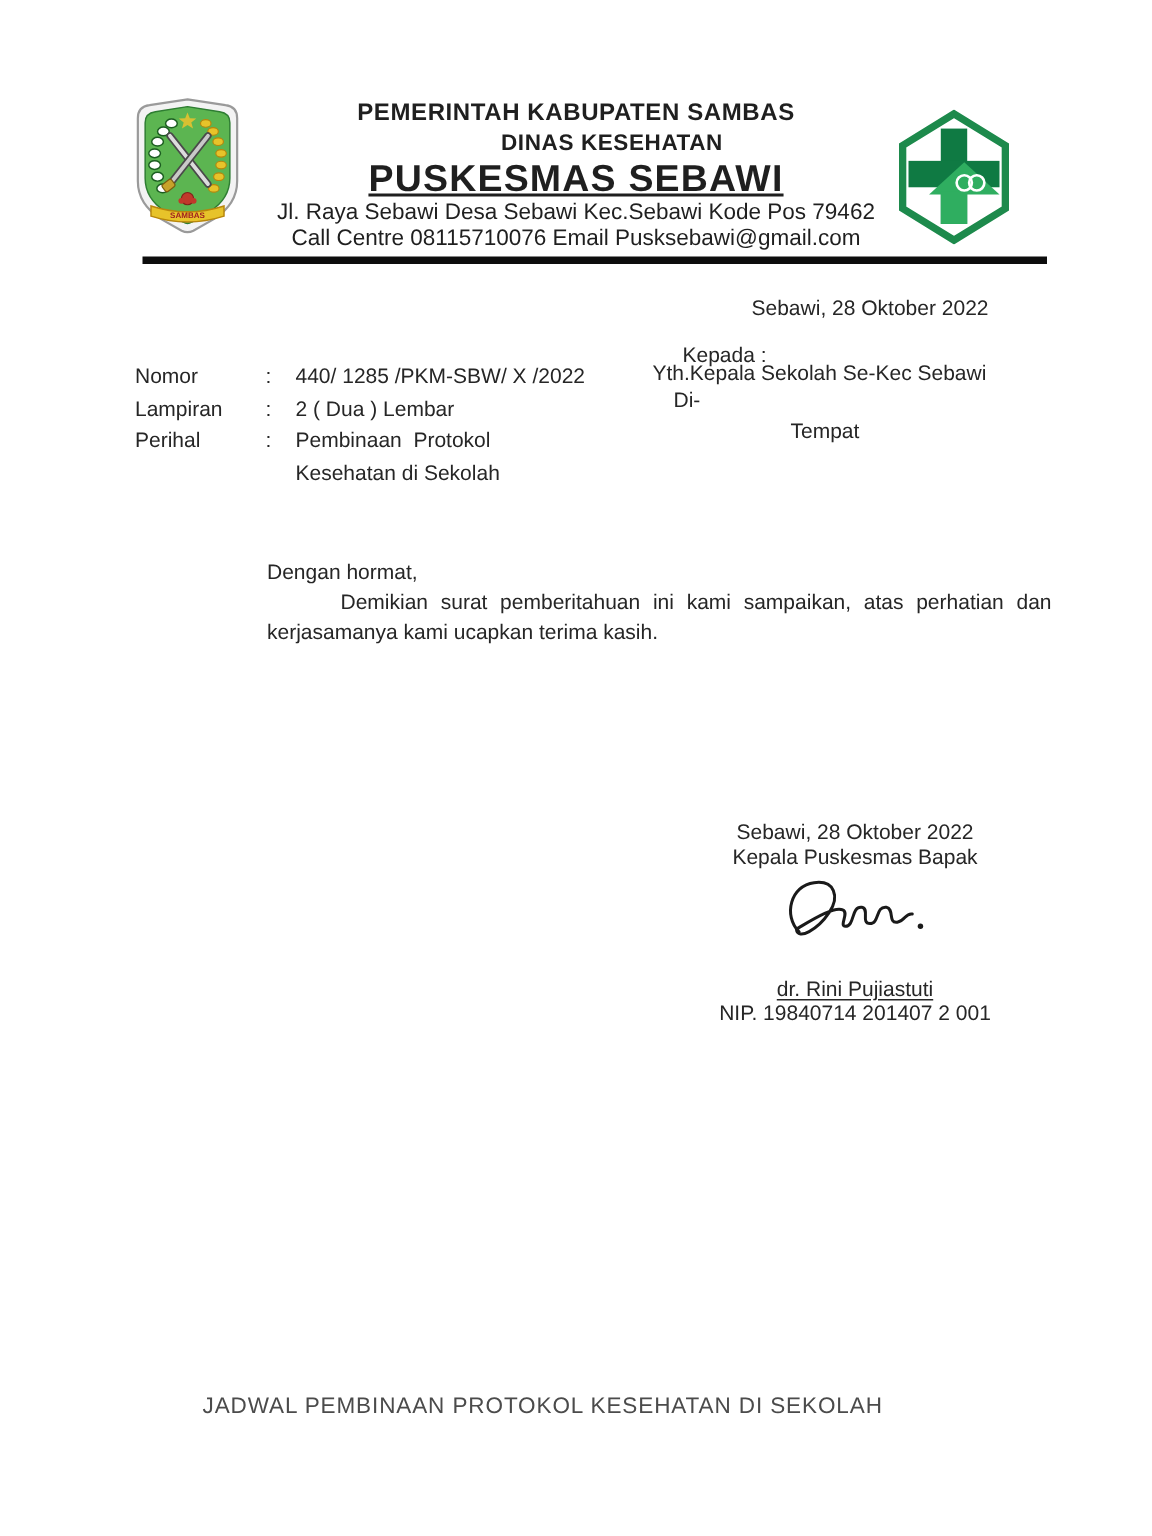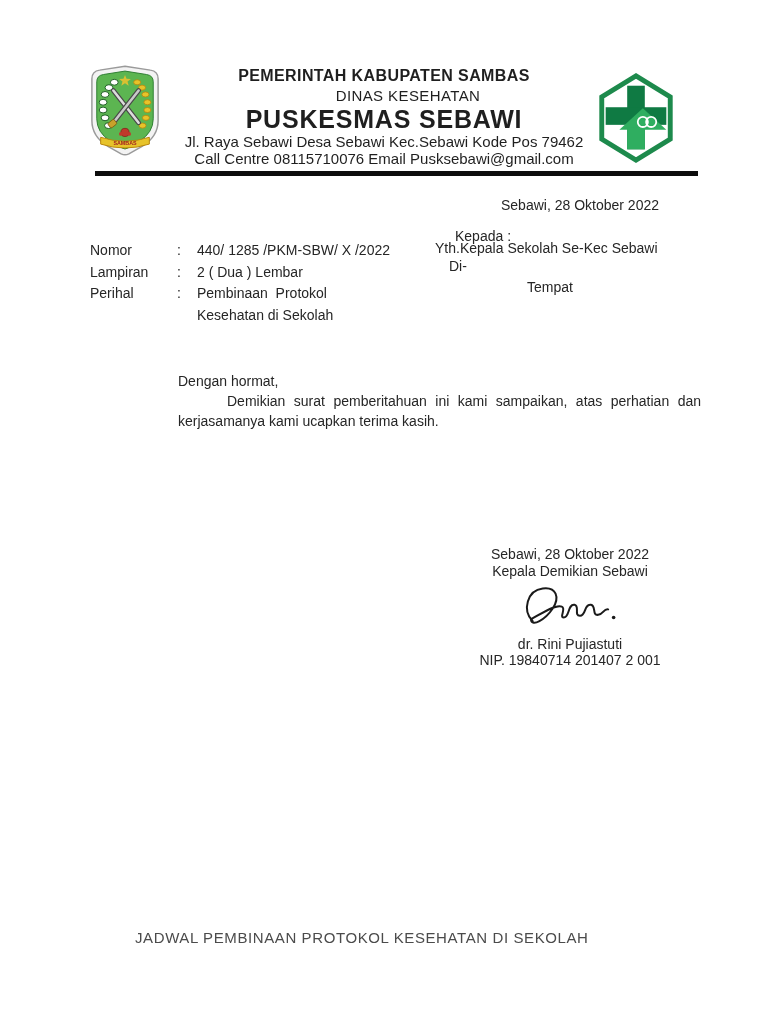--- a/index.html
+++ b/index.html
@@ -15,22 +15,22 @@
     overflow: hidden;
   }
   
   .logo-left  { position: absolute; left: 88px;  top: 64px; width: 74px; height: 94px; }
   .logo-right { position: absolute; left: 596px; top: 73px; width: 80px; height: 90px; }
   .letterhead {
     position: absolute; left: 159px; top: 66px; width: 450px;
     text-align: center; color: #1f1f1f;
   }
   .lh-line1 { font-size: 16px; font-weight: bold; line-height: 20px; letter-spacing: .4px; }
-  .lh-line2 { font-size: 15px; font-weight: normal; line-height: 19px; letter-spacing: .4px; padding-left: 48px; }
-  .lh-line3 { font-size: 25px; font-weight: bold; line-height: 28px; letter-spacing: .8px; }
+  .lh-line2 { font-size: 15px; font-weight: bold; line-height: 19px; letter-spacing: .4px; padding-left: 48px; }
+  .lh-line3 { font-size: 25px; font-weight: bold; line-height: 28px; letter-spacing: .8px; text-decoration: underline; }
   .lh-line4 { font-size: 15px; line-height: 17px; }
   .lh-line5 { font-size: 15px; line-height: 17px; }
   .header-rule {
     position: absolute; left: 95px; top: 171px; width: 603px; height: 5px;
     background: #0d0d0d;
   }
   
   .meta-left {
     position: absolute; left: 90px; top: 196px;
     display: grid;
@@ -54,21 +54,21 @@
     text-align: justify;
     text-indent: 49px;
   }
   
   .signature {
     position: absolute; left: 452px; top: 546px; width: 236px;
     text-align: center; font-size: 14px;
   }
   .sig-line { line-height: 17px; }
   .sig-scribble { display: block; margin: 3px auto 0; }
-  .sig-name { line-height: 16px; margin-top: 3px; text-underline-offset: 2px; }
+  .sig-name { line-height: 16px; margin-top: 18px; text-decoration: underline; text-underline-offset: 2px; }
   .sig-nip  { line-height: 16px; }
   
   .attachment-title {
     position: absolute; left: 135px; top: 929px;
     font-size: 15px; letter-spacing: .6px; color: #4b4b4b;
     white-space: nowrap;
   }
 </style>
 </head>
 <body>
@@ -155,21 +155,21 @@
   <div class="meta-right mr-di">Di-</div>
   <div class="meta-right mr-tempat">Tempat</div>
 
   <div class="letter-body">
     <p>Dengan hormat,</p>
     <p class="justified">Demikian surat pemberitahuan ini kami sampaikan, atas perhatian dan kerjasamanya kami ucapkan terima kasih.</p>
   </div>
 
   <div class="signature">
     <div class="sig-line">Sebawi, 28 Oktober 2022</div>
-    <div class="sig-line">Kepala Demikian Sebawi</div>
+    <div class="sig-line">Kepala Puskesmas Bapak</div>
     <svg class="sig-scribble" width="110" height="50" viewBox="0 0 110 55" xmlns="http://www.w3.org/2000/svg">
       <path d="M14 42 C2 30 8 8 25 6 C40 4 44 16 36 28 C28 40 13 49 12 40 C24 33 40 23 46 26 C51 28 43 38 48 38 C55 38 52 23 60 24 C66 25 59 36 66 36 C73 36 70 23 78 24 C84 25 79 36 86 35 C92 34 92 28 97 29" fill="none" stroke="#1a1a1a" stroke-width="2.2" stroke-linecap="round"></path>
       <circle cx="103" cy="38" r="2" fill="#1a1a1a"></circle>
     </svg>
     <div class="sig-name">dr. Rini Pujiastuti</div>
     <div class="sig-nip">NIP. 19840714 201407 2 001</div>
   </div>
 
   <div class="attachment-title">JADWAL PEMBINAAN PROTOKOL KESEHATAN DI SEKOLAH</div>
 

